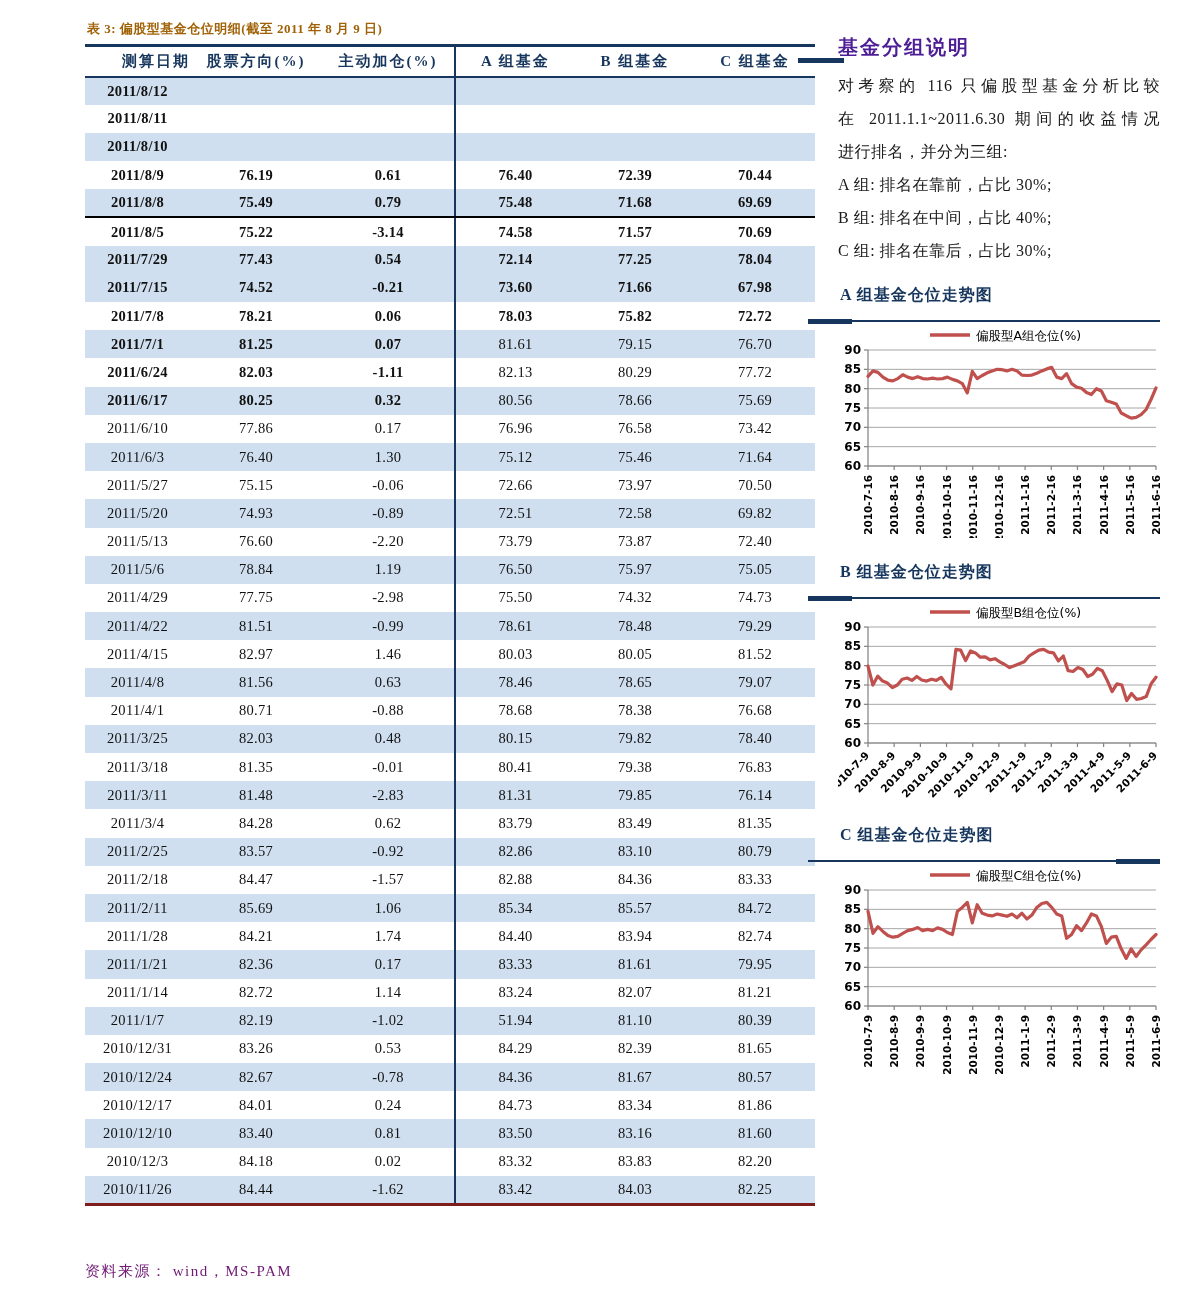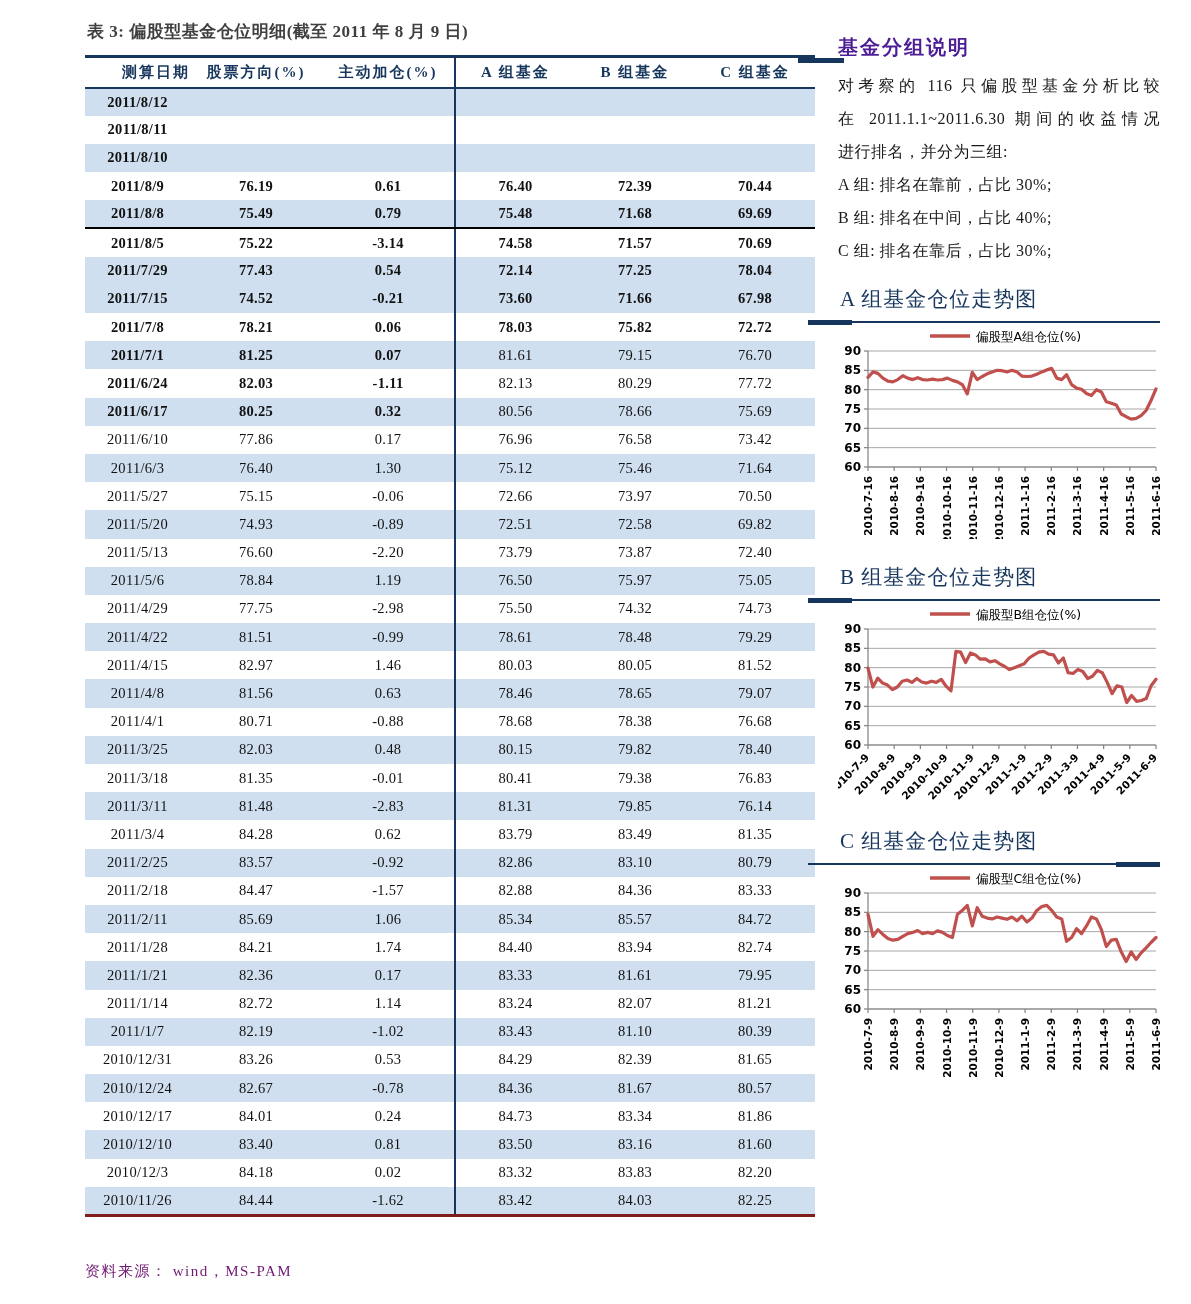--- a/index.html
+++ b/index.html
@@ -2,21 +2,21 @@
 <html><head>
 <meta charset="utf-8">
 <style>
   * { margin:0; padding:0; box-sizing:border-box; }
   html,body { width:1191px; height:1304px; background:#ffffff; overflow:hidden;
     font-family:"Liberation Serif","DejaVu Serif",serif; }
   .page { position:relative; width:1191px; height:1304px; background:#fff; }
 
   
   .left-col { position:absolute; left:85px; top:18px; width:730px; }
-  .tbl-title { font-size:17px; font-weight:bold; color:#404040; letter-spacing:.5px; padding:2px 0 12px 2px; }
+  .tbl-title { font-size:13px; font-weight:bold; color:#a16207; letter-spacing:.5px; padding:2px 0 6px 2px; }
   table.ftable { border-collapse:collapse; width:730px; table-layout:fixed; }
   table.ftable thead th {
     border-top:3px solid #17365D; border-bottom:2.5px solid #17365D;
     color:#17365D; font-size:15px; font-weight:bold; letter-spacing:2px;
     height:31px; text-align:center; vertical-align:middle;
   }
   table.ftable td {
     height:28.2px; font-size:14.5px; text-align:center; vertical-align:middle;
     color:#111; letter-spacing:.3px;
   }
@@ -27,22 +27,22 @@
   table.ftable tbody tr:last-child td { border-bottom:3px solid #7f1d1d; }
   td.b { font-weight:bold; }
   .source { position:absolute; left:85px; top:1262px; font-size:15px; color:#701a75; letter-spacing:1.5px; }
 
   
   .right-col { position:absolute; left:838px; top:34px; width:322px; }
   .explain-h { position:relative; font-size:20px; font-weight:bold; color:#4c1d95; letter-spacing:2px; margin-bottom:8px; }
   .explain-h::before { content:''; position:absolute; left:-40px; bottom:-2px; width:46px; height:5px; background:#17365D; }
   .para-line { font-size:16px; line-height:33px; color:#1a1a1a; text-align:justify; letter-spacing:.5px; }
   .jfull { text-align:justify; text-align-last:justify; }
-  .chart-h { position:relative; font-size:21px; font-weight:normal; color:#17365D; letter-spacing:1px;
-    margin:24px 0 4px -30px; padding:0 0 8px 32px; border-bottom:2.5px solid #17365D; }
+  .chart-h { position:relative; font-size:16px; font-weight:bold; color:#17365D; letter-spacing:1px;
+    margin:24px 0 4px -30px; padding:0 0 14px 32px; border-bottom:2.5px solid #17365D; }
   .cap-left::after  { content:''; position:absolute; left:0;  bottom:-4px; width:44px; height:5px; background:#17365D; }
   .cap-right::after { content:''; position:absolute; right:0; bottom:-4px; width:44px; height:5px; background:#17365D; }
   .chart-box { width:322px; }
   .chart-box svg { display:block; font-family:"DejaVu Sans","Liberation Sans",sans-serif; }
 </style>
 </head>
 <body>
 
 <div class="page">
 
@@ -321,21 +321,21 @@
             <td>82.72</td>
             <td>1.14</td>
             <td class="sep">83.24</td>
             <td>82.07</td>
             <td>81.21</td>
           </tr>
           <tr class="stripe">
             <td>2011/1/7</td>
             <td>82.19</td>
             <td>-1.02</td>
-            <td class="sep">83.43</td>
+            <td class="sep">51.94</td>
             <td>81.10</td>
             <td>80.39</td>
           </tr>
           <tr>
             <td>2010/12/31</td>
             <td>83.26</td>
             <td>0.53</td>
             <td class="sep">84.29</td>
             <td>82.39</td>
             <td>81.65</td>

